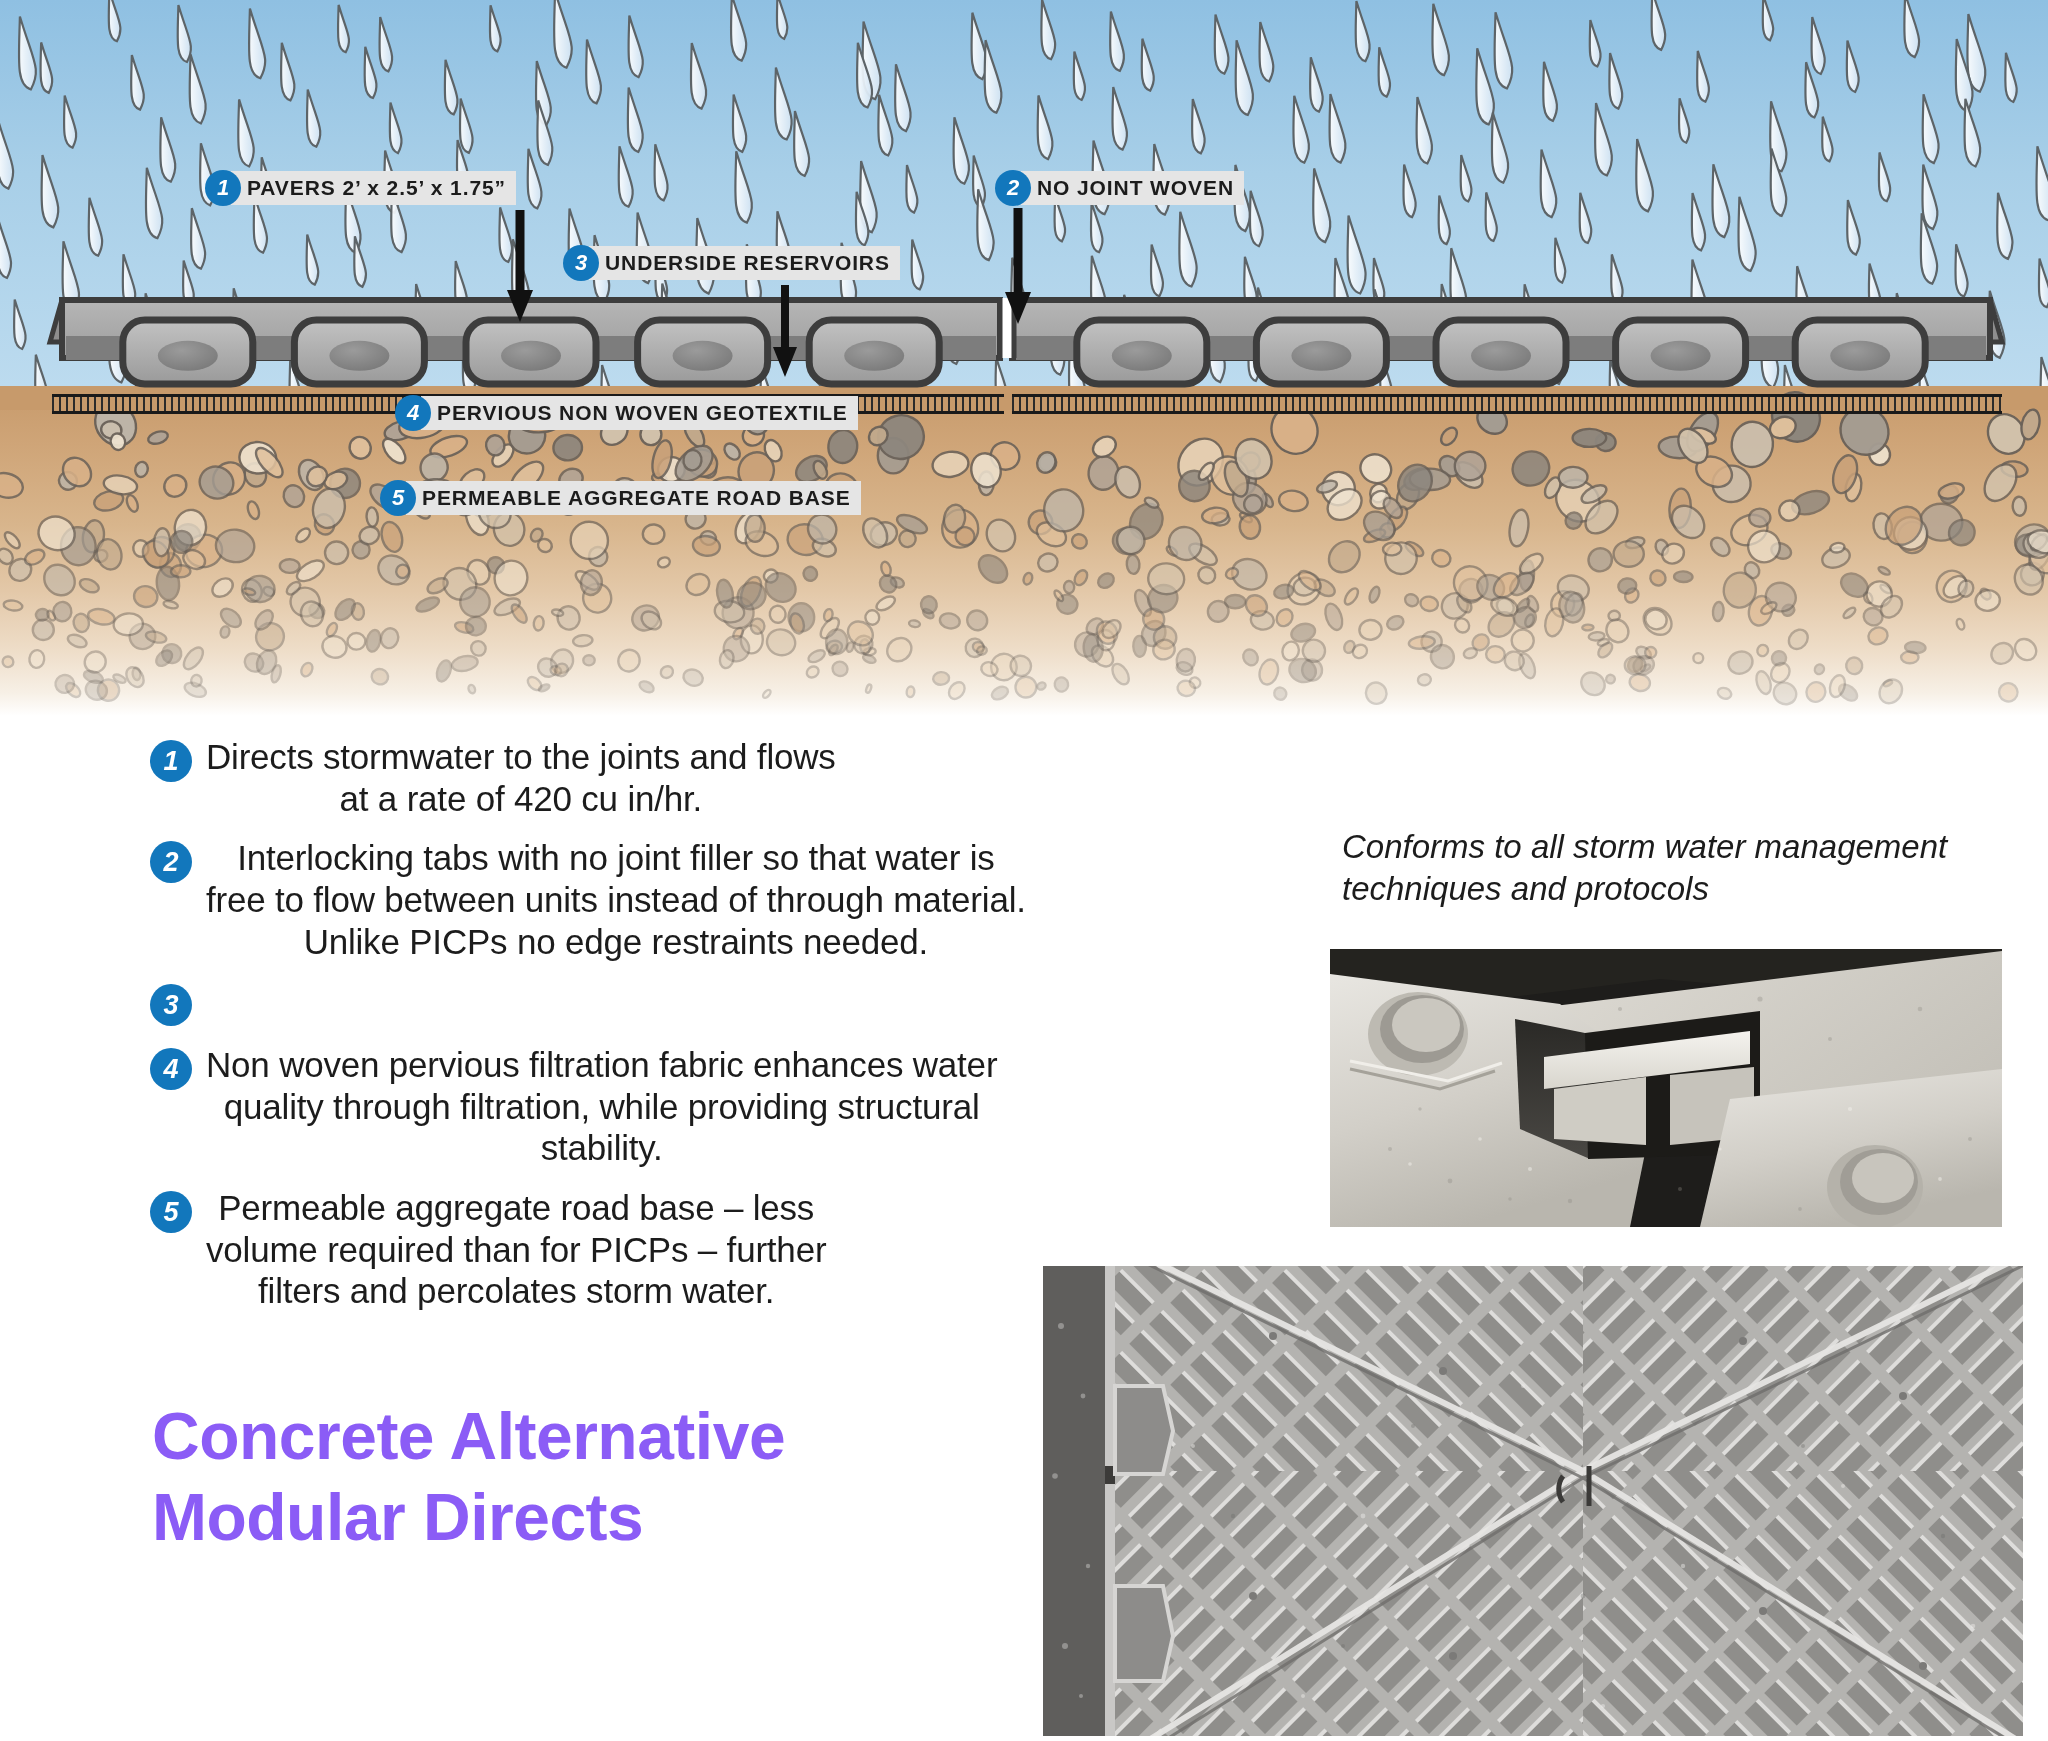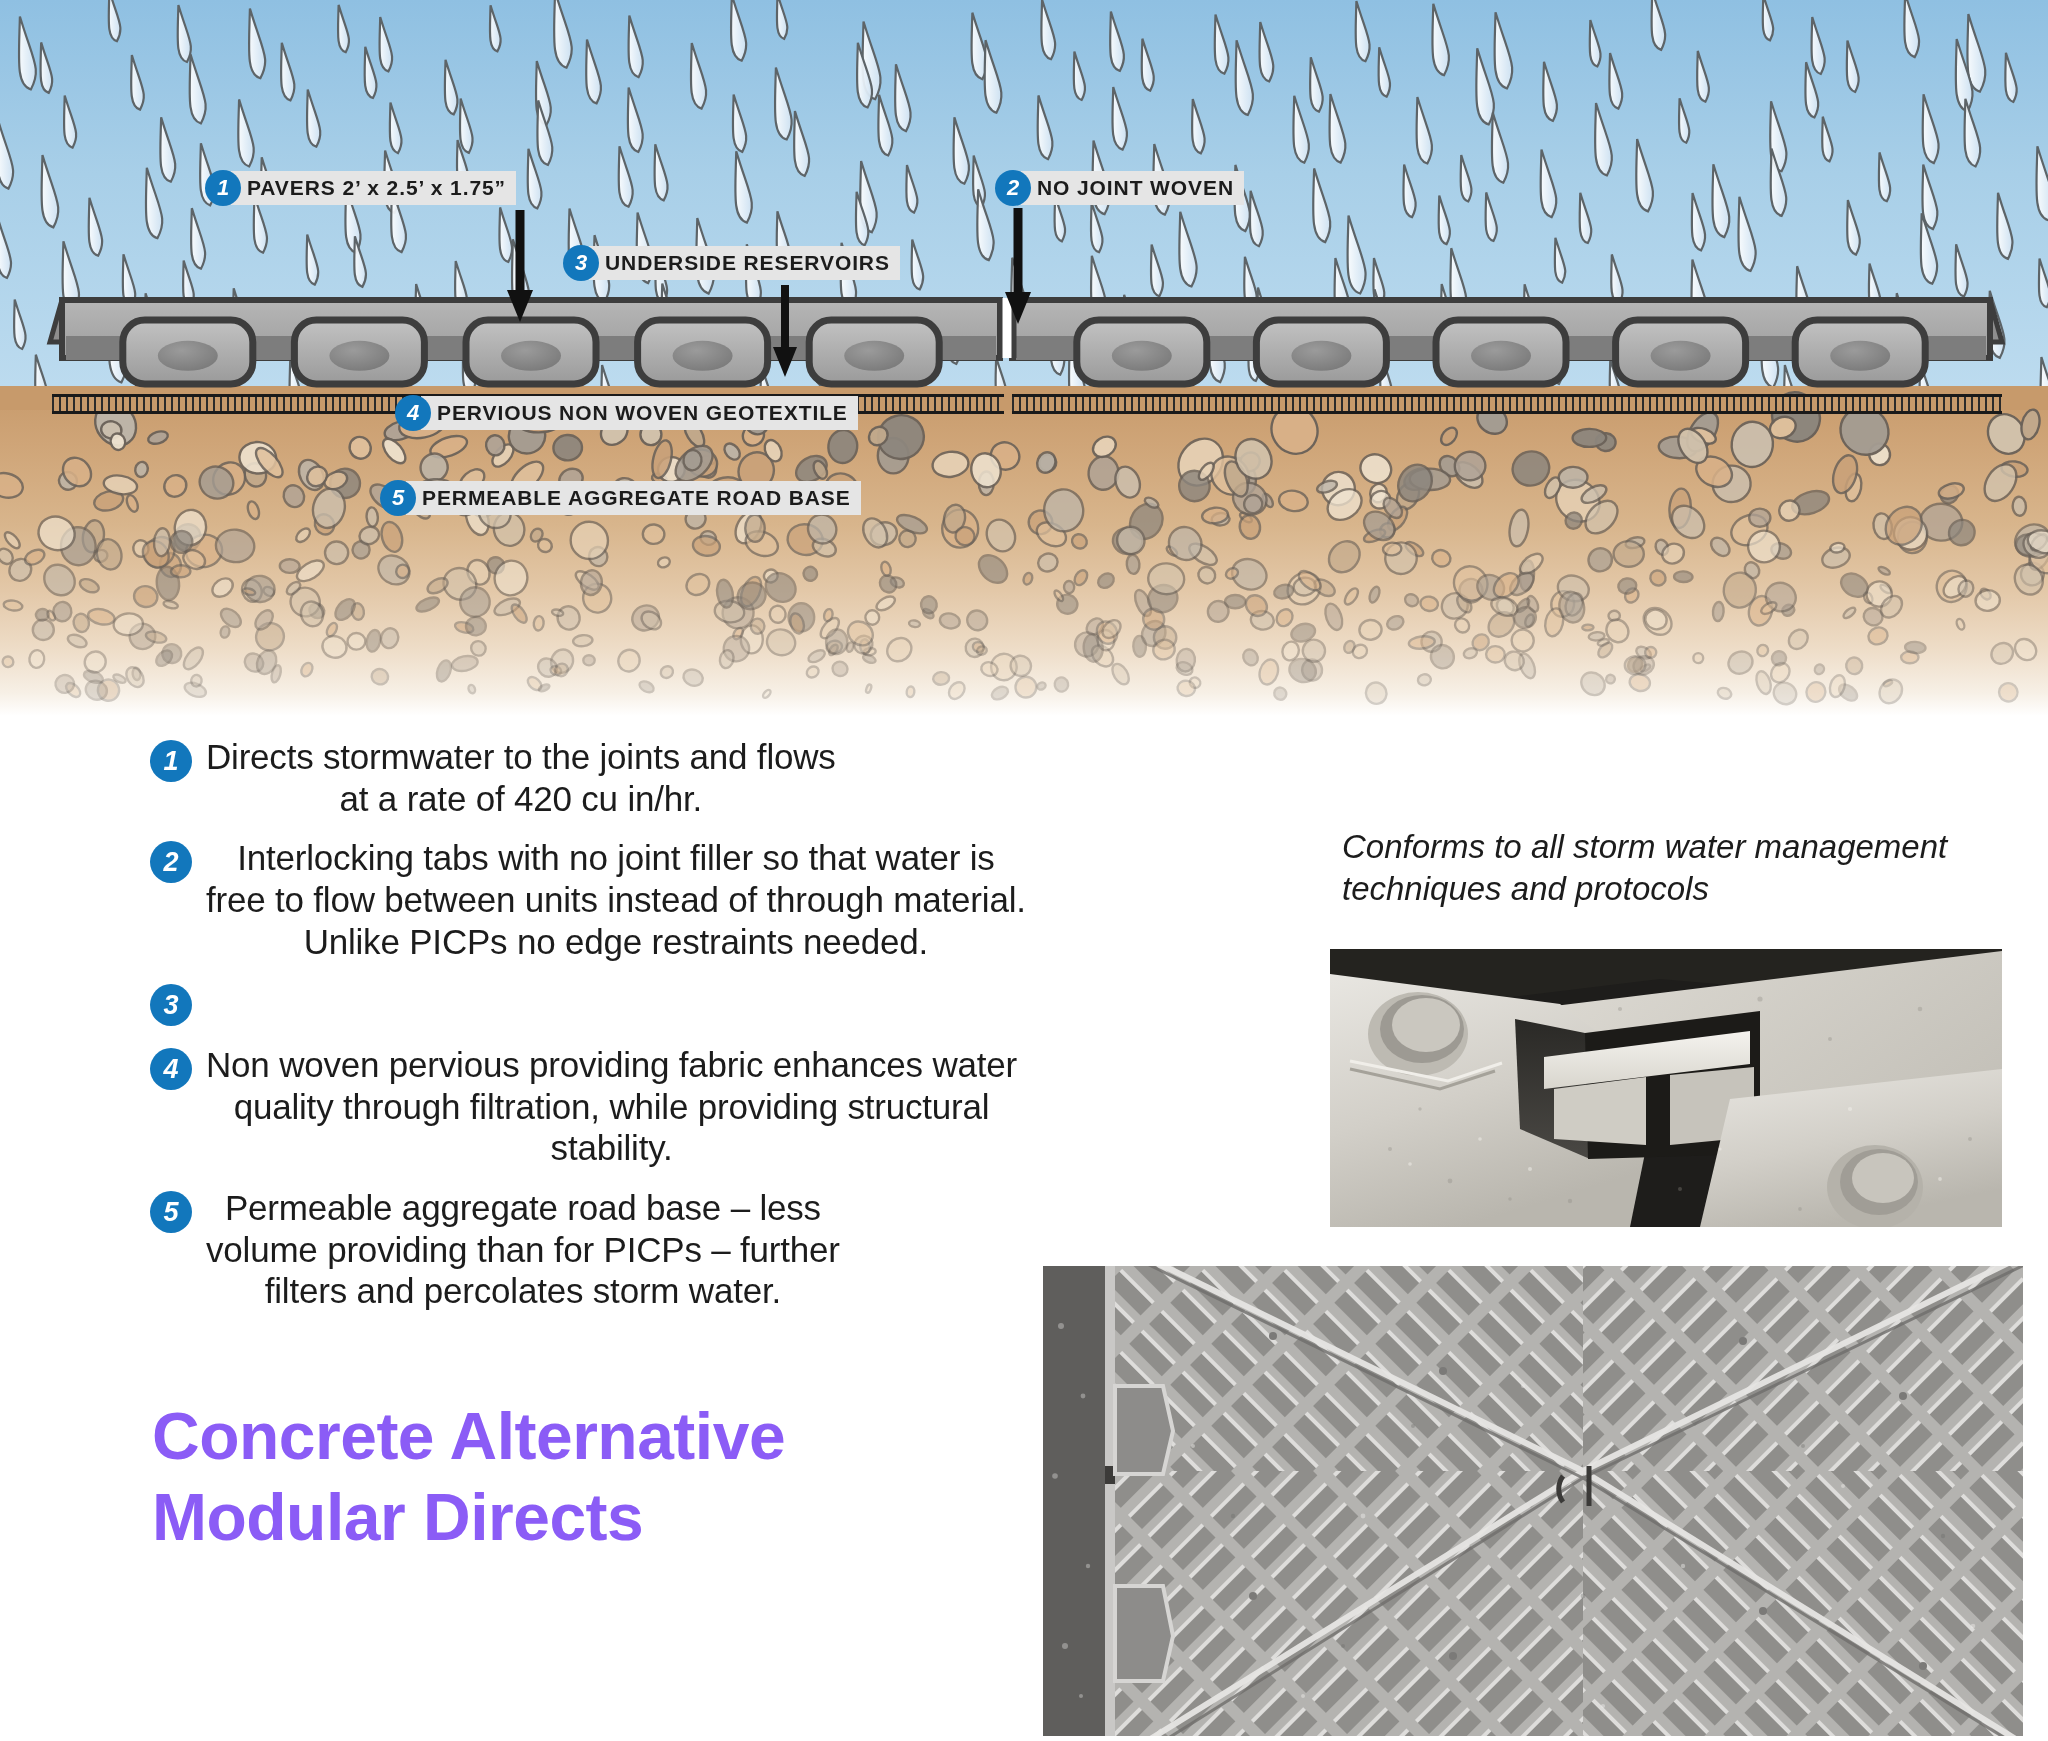--- a/index.html
+++ b/index.html
@@ -1053,31 +1053,31 @@
         </span>
       </div>
 
       <div class="bullet">
         <span class="bullet-badge">3</span>
       </div>
 
       <div class="bullet">
         <span class="bullet-badge">4</span>
         <span class="bullet-text">
-          <span>Non woven pervious providing fabric enhances water</span><br>
+          <span>Non woven pervious filtration fabric enhances water</span><br>
           <span>quality through filtration, while providing structural</span><br>
           <span>stability.</span>
         </span>
       </div>
 
       <div class="bullet">
         <span class="bullet-badge">5</span>
         <span class="bullet-text">
           <span>Permeable aggregate road base – less</span><br>
-          <span>volume providing than for PICPs – further</span><br>
+          <span>volume required than for PICPs – further</span><br>
           <span>filters and percolates storm water.</span>
         </span>
       </div>
     </div>
 
     <div class="main-title">
       <div>Concrete Alternative</div>
       <div>Modular Directs</div>
     </div>
 

